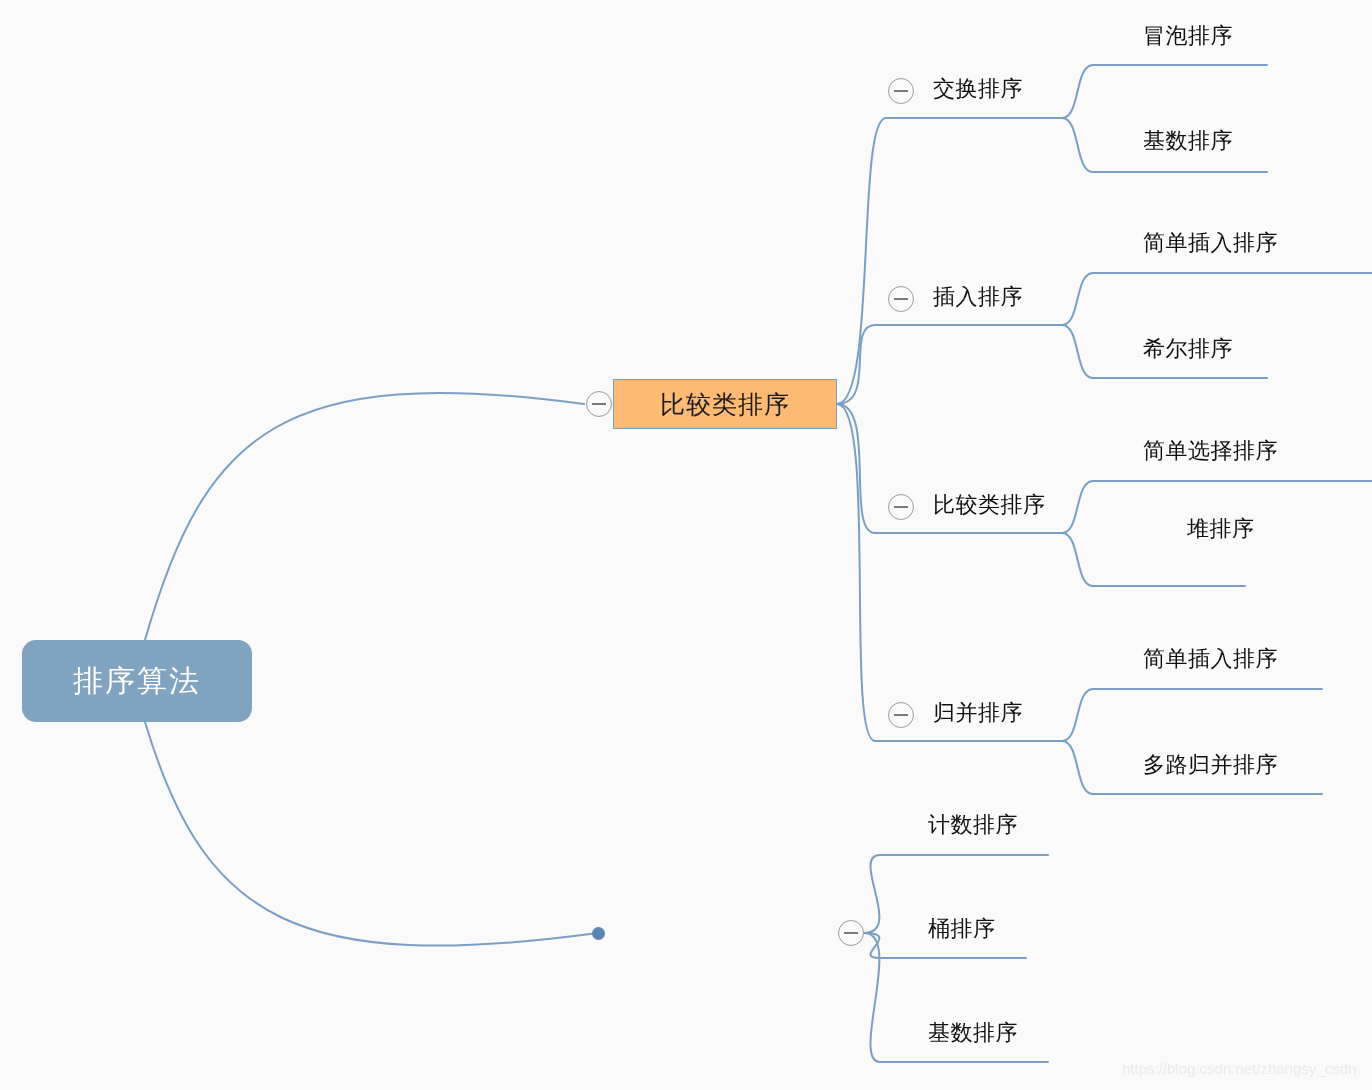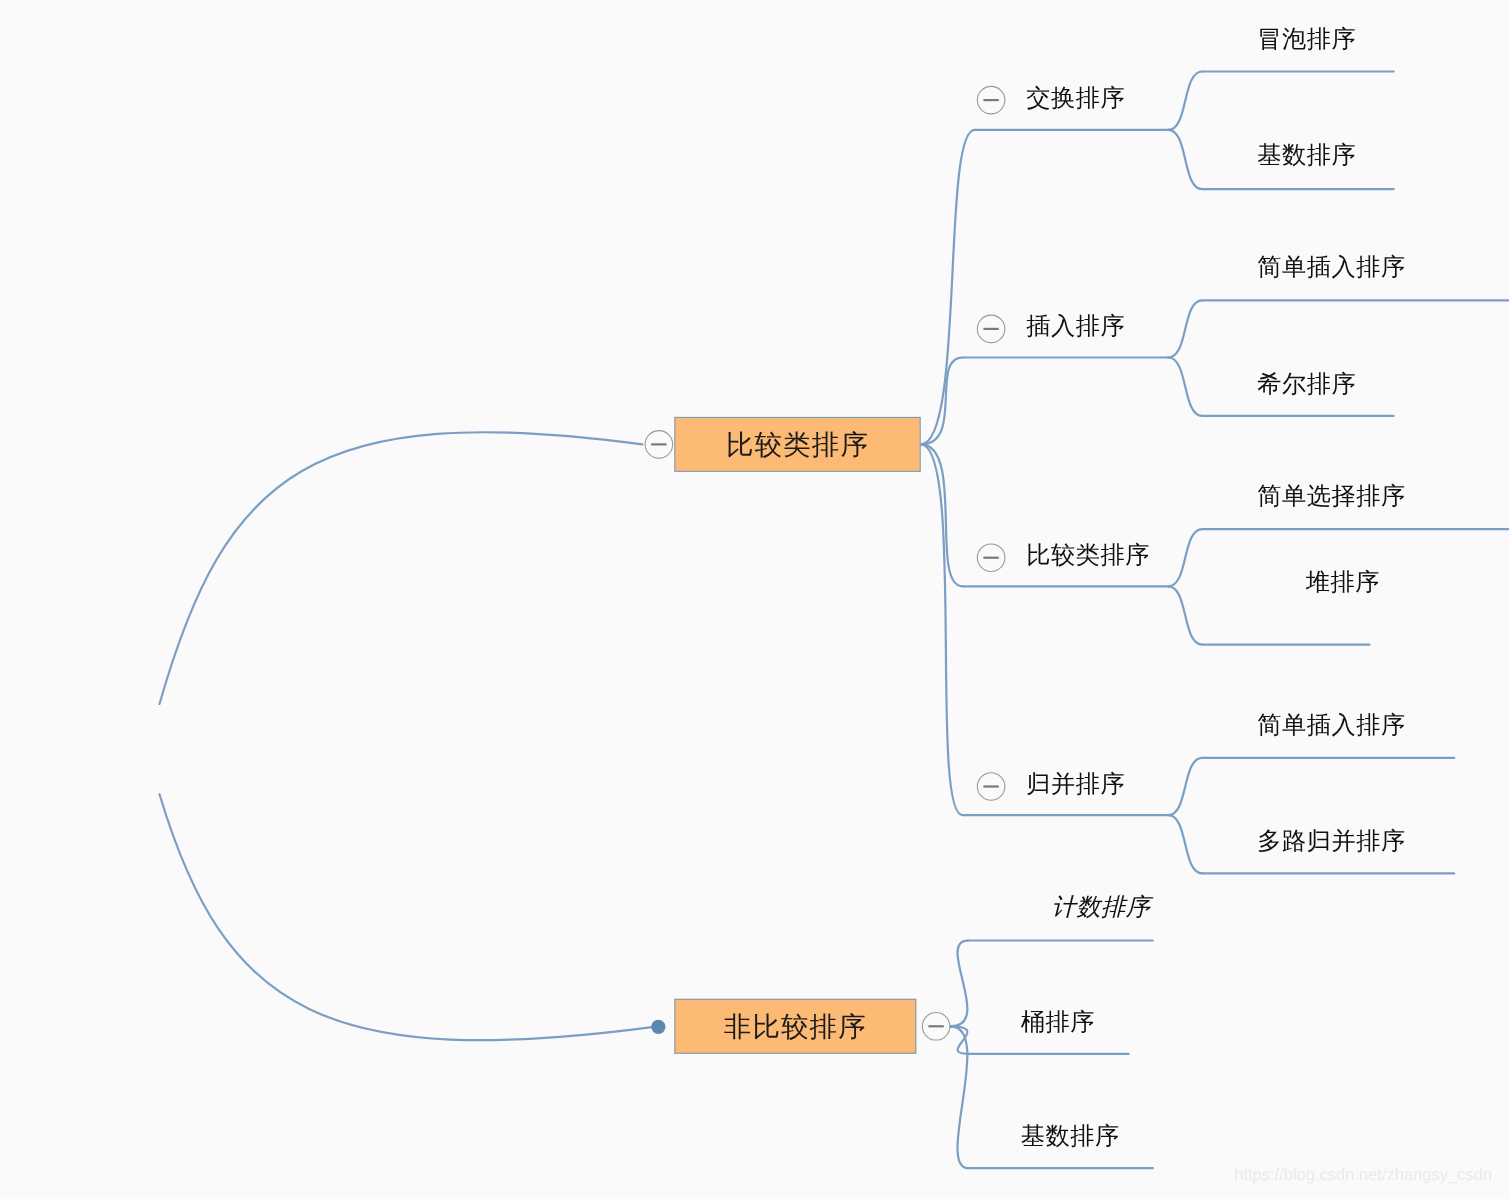--- a/index.html
+++ b/index.html
@@ -149,39 +149,39 @@
       <path d="M 1062 741 C 1080.6 741, 1074.4 794, 1093 794" fill="none" stroke="#7b9ec4" stroke-width="2" stroke-linecap="round"></path>
       <path d="M 145 722 C 205 922, 298 973, 598 933" fill="none" stroke="#7b9ec4" stroke-width="2" stroke-linecap="round"></path>
       <path d="M 880 855 L 1048 855" fill="none" stroke="#7b9ec4" stroke-width="2" stroke-linecap="round"></path>
       <path d="M 864 933 C 904 933, 850 855, 880 855" fill="none" stroke="#7b9ec4" stroke-width="2" stroke-linecap="round"></path>
       <path d="M 880 958 L 1026 958" fill="none" stroke="#7b9ec4" stroke-width="2" stroke-linecap="round"></path>
       <path d="M 864 933 C 904 933, 850 958, 880 958" fill="none" stroke="#7b9ec4" stroke-width="2" stroke-linecap="round"></path>
       <path d="M 880 1062 L 1048 1062" fill="none" stroke="#7b9ec4" stroke-width="2" stroke-linecap="round"></path>
       <path d="M 864 933 C 904 933, 850 1062, 880 1062" fill="none" stroke="#7b9ec4" stroke-width="2" stroke-linecap="round"></path>
     </svg>
   <div class="layer-nodes" id="nodes">
+      <div class="node-root" style="left: 22px; top: 640px; width: 230px; height: 82px;">排序算法</div>
       <div class="node-box" style="left: 613px; top: 379px; width: 224px; height: 50px;">比较类排序</div>
       <div class="toggle" style="left: 586px; top: 391px;"></div>
       <div class="node-text " style="left: 933px; top: 78px;">交换排序</div>
       <div class="toggle" style="left: 888px; top: 78px;"></div>
       <div class="node-text leaf" style="left: 1143px; top: 25px;">冒泡排序</div>
       <div class="node-text leaf" style="left: 1143px; top: 130px;">基数排序</div>
       <div class="node-text " style="left: 933px; top: 286px;">插入排序</div>
       <div class="toggle" style="left: 888px; top: 286px;"></div>
       <div class="node-text leaf" style="left: 1143px; top: 232px;">简单插入排序</div>
       <div class="node-text leaf" style="left: 1143px; top: 338px;">希尔排序</div>
       <div class="node-text " style="left: 933px; top: 494px;">比较类排序</div>
       <div class="toggle" style="left: 888px; top: 494px;"></div>
       <div class="node-text leaf" style="left: 1143px; top: 440px;">简单选择排序</div>
       <div class="node-text leaf" style="left: 1143px; top: 518px; margin-left: 44px;">堆排序</div>
       <div class="node-text " style="left: 933px; top: 702px;">归并排序</div>
       <div class="toggle" style="left: 888px; top: 702px;"></div>
       <div class="node-text leaf" style="left: 1143px; top: 648px;">简单插入排序</div>
       <div class="node-text leaf" style="left: 1143px; top: 754px;">多路归并排序</div>
-      <div class="node-box" style="left: 613px; top: 908px; width: 220px; height: 50px;">非比较排序</div>
       <div class="toggle" style="left: 838px; top: 920px;"></div>
       <div class="end-dot" style="left: 592px; top: 927px;"></div>
-      <div class="node-text " style="left: 956px; top: 814px; font-style: italic;">计数排序</div>
+      <div class="node-text " style="left: 928px; top: 814px;">计数排序</div>
       <div class="node-text " style="left: 928px; top: 918px;">桶排序</div>
       <div class="node-text " style="left: 928px; top: 1022px;">基数排序</div>
     </div>
   <div class="watermark" style="left:1122px; top:1060px;">https://blog.csdn.net/zhangsy_csdn</div>
 </div>
 
 </body></html>

